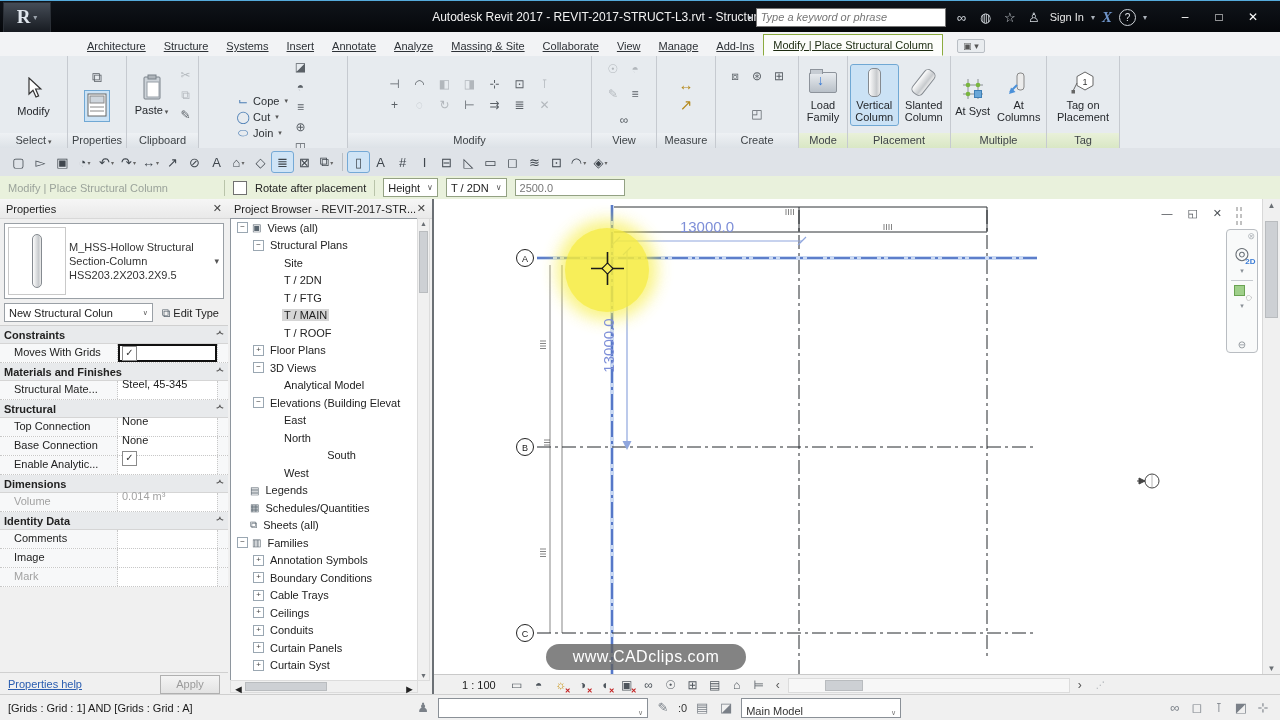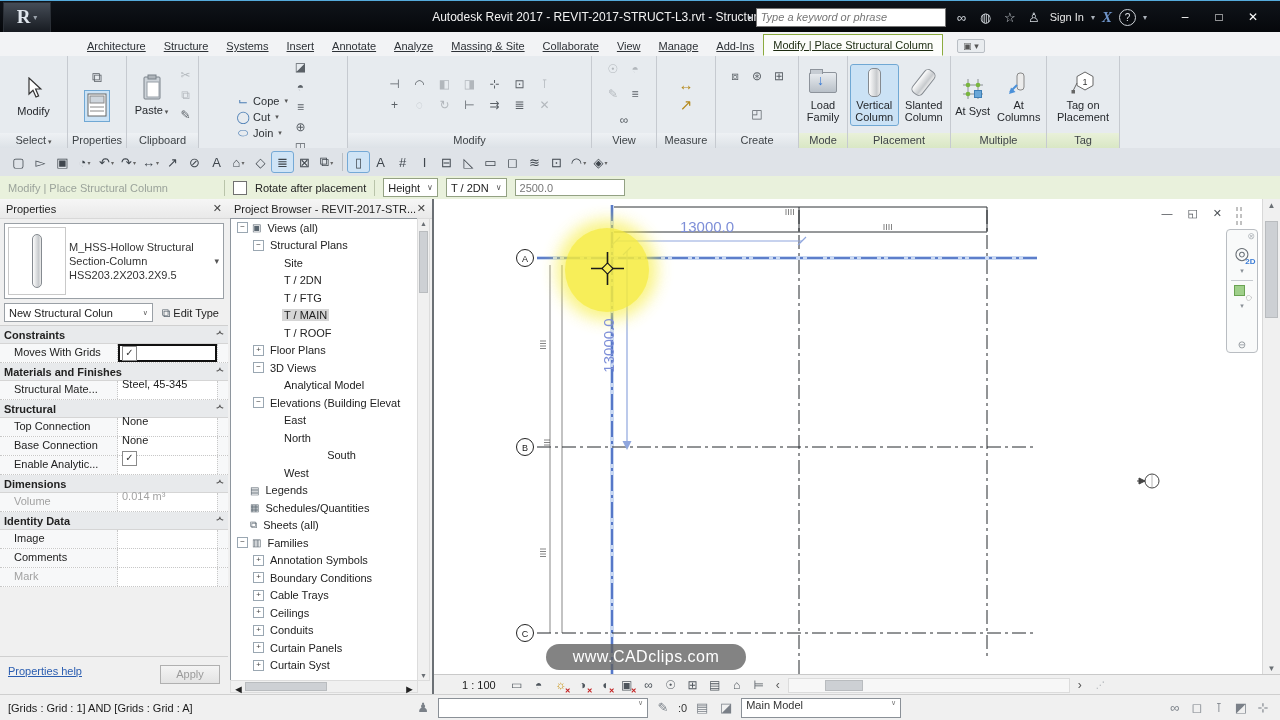--- a/index.html
+++ b/index.html
@@ -105,22 +105,22 @@
   .pgroup .caret{margin-left:auto;color:#555;font-size:9px;font-weight:bold;}
   .prow{height:18px;display:flex;border-bottom:1px dotted #c8c8c8;background:#fdfdfd;}
   .plabel{width:103px;padding:2px 0 0 14px;border-right:1px dotted #c8c8c8;color:#222;
     white-space:nowrap;overflow:hidden;background:#f7f8f9;}
   .pvalue{flex:1;padding:2px 4px 15px;color:#222;display:flex;align-items:center;background:#fff;}
   .passoc{width:10px;border-left:1px dotted #c8c8c8;background:#f7f8f9;}
   .prow.dis .plabel,.prow.dis .pvalue{color:#a2a2a2;}
   .pvalue.act{border:2px solid #111;padding:0 2px;}
   .pcheck{width:13px;height:13px;border:1px solid #8a8a8a;background:#fff;font-size:10px;line-height:12px;
     text-align:center;color:#333;}
-  .pp-footer{position:absolute;bottom:0;left:0;right:0;height:22px;display:flex;
-    justify-content:space-between;padding:8px 8px;background:#f0f0f0;border-top:1px solid #d0d0d0;}
+  .pp-footer{position:absolute;bottom:0;left:0;right:0;height:22px;display:flex;align-items:center;
+    justify-content:space-between;padding:0 8px;background:#f0f0f0;border-top:1px solid #d0d0d0;}
   .helplink{color:#2a5db0;text-decoration:underline;}
   .applybtn{width:58px;height:17px;background:linear-gradient(#f4f4f4,#e3e3e3);border:1px solid #b0b0b0;
     color:#9a9a9a;text-align:center;line-height:16px;}
   
   .browser{position:absolute;top:199px;left:228px;width:204px;bottom:25px;background:#f0f0f0;
     border-right:1px solid #8e9298;}
   .treebox{position:absolute;top:19px;left:2px;right:14px;bottom:14px;background:#fff;
     border:1px solid #8e969e;overflow:hidden;}
   .trow{height:17.5px;display:flex;align-items:center;gap:4px;white-space:nowrap;}
   .texp{width:9px;height:9px;border:1px solid #9aa7b2;background:#fff;font-size:8px;line-height:7px;
@@ -174,21 +174,21 @@
   .vicon.redx:after{content:"✕";position:absolute;right:-1px;bottom:-2px;color:#c21f1f;font-size:7px;font-weight:bold;}
   .vcb .chev{color:#555;font-size:12px;margin:0 4px;}
   .htrack{width:280px;height:13px;background:#f7f7f7;border:1px solid #dcdcdc;position:relative;}
   .htrack .hthumb{left:36px;width:36px;}
   .grip{color:#9aa0a6;font-size:9px;margin-left:6px;letter-spacing:1px;}
   
   .statusbar{position:absolute;left:0;right:0;bottom:0;height:25px;background:#f0f0f0;
     border-top:1px solid #cfcfcf;display:flex;align-items:center;padding-left:8px;gap:6px;}
   .sb-prompt{width:400px;color:#1a1a1a;white-space:nowrap;overflow:hidden;}
   .sb-ic{color:#7a8088;font-size:13px;width:18px;text-align:center;}
-  .sb-combo{height:18px;background:#fff;border:1px solid #8a9097;display:flex;align-items:flex-start;
+  .sb-combo{height:18px;background:#fff;border:1px solid #8a9097;display:flex;align-items:flex-end;
     padding:0 4px;color:#333;}
   .sb-combo .mini-caret{margin-left:auto;color:#777;}
   .sb-right{margin-left:auto;display:flex;gap:4px;padding-right:8px;}
 </style>
 </head>
 <body>
 
 <div id="app">
 
   <div class="titlebar">
@@ -576,26 +576,26 @@
         <div class="prow dis">
           <span class="plabel">Volume</span>
           <span class="pvalue">0.014 m³</span>
           <span class="passoc"></span>
         </div>
         <div class="pgroup">
           <span>Identity Data</span>
           <span class="caret">ᄉ</span>
         </div>
         <div class="prow">
-          <span class="plabel">Image</span>
+          <span class="plabel">Comments</span>
           <span class="pvalue"></span>
           <span class="passoc"></span>
         </div>
         <div class="prow">
-          <span class="plabel">Comments</span>
+          <span class="plabel">Image</span>
           <span class="pvalue"></span>
           <span class="passoc"></span>
         </div>
         <div class="prow dis">
           <span class="plabel">Mark</span>
           <span class="pvalue"></span>
           <span class="passoc"></span>
         </div>
       </div>
     <div class="pp-footer">

